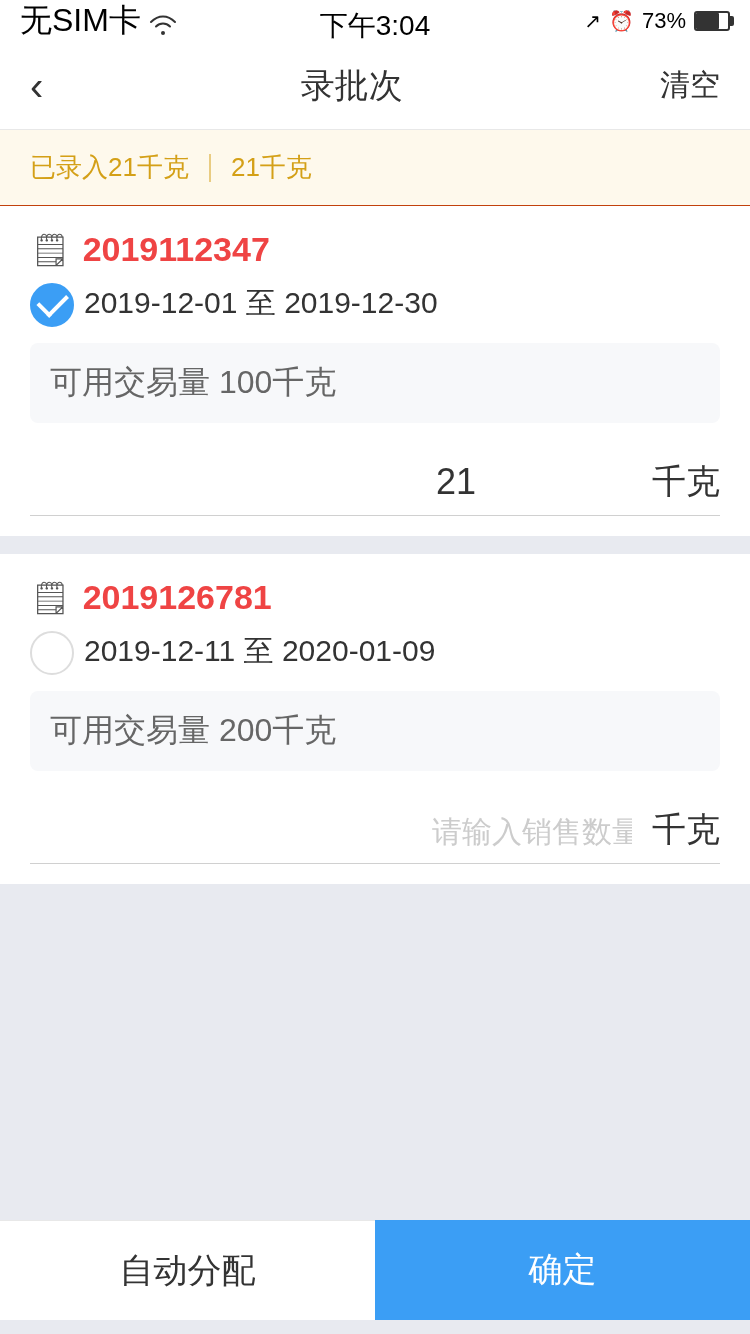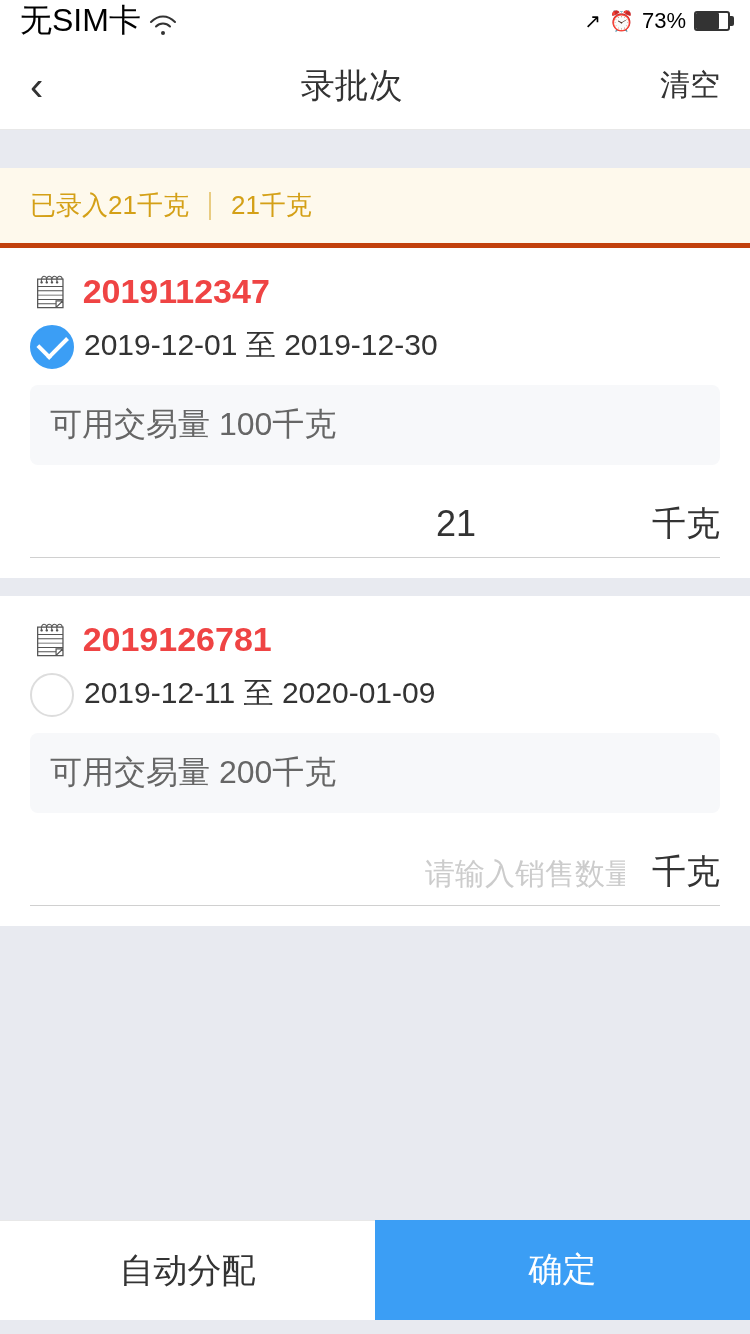--- a/index.html
+++ b/index.html
@@ -71,22 +71,21 @@
       color: #333;
     }
 
     
     .info-bar {
       background: #fef9ec;
       padding: 20px 30px;
       display: flex;
       align-items: center;
       gap: 20px;
-      border-bottom: 5px solid #c2410c;
-      margin-top: 38px;
+      border-bottom: 1px solid #c2410c;
     }
     .info-label {
       font-size: 26px;
       color: #d4a017;
     }
     .info-divider {
       width: 2px;
       height: 28px;
       background: #d4a017;
       opacity: 0.5;
@@ -206,21 +205,21 @@
     .batch-item-second {
       background: #fff;
     }
 
     
     .qty-row-placeholder {
       display: flex;
       align-items: center;
       justify-content: flex-end;
       padding: 16px 30px 10px 30px;
-      gap: 27px;
+      gap: 20px;
       background: #fff;
     }
 
     
     .empty-area {
       background: #e8eaf0;
       flex: 1;
       min-height: 430px;
     }
 
@@ -274,20 +273,21 @@
     <div class="status-left">
       <span>无SIM卡</span>
       <span>
         <svg width="28" height="20" viewBox="0 0 28 20" fill="none">
           <path d="M14 16a2 2 0 110 4 2 2 0 010-4z" fill="#333"></path>
           <path d="M7 11.5C8.9 9.6 11.3 8.5 14 8.5s5.1 1.1 7 3" stroke="#333" stroke-width="2" fill="none" stroke-linecap="round"></path>
           <path d="M2 7C5.4 3.6 9.5 1.5 14 1.5S22.6 3.6 26 7" stroke="#333" stroke-width="2" fill="none" stroke-linecap="round"></path>
         </svg>
       </span>
     </div>
+    <div class="status-center">下午3:04</div>
     <div class="status-right">
       <span style="font-size:20px;">↗</span>
       <span style="font-size:20px;">⏰</span>
       <span>73%</span>
       <span style="display:inline-block;width:36px;height:20px;border:2px solid #333;border-radius:3px;position:relative;">
         <span style="display:block;width:73%;height:100%;background:#333;border-radius:1px;"></span>
         <span style="position:absolute;right:-6px;top:50%;transform:translateY(-50%);width:4px;height:10px;background:#333;border-radius:0 2px 2px 0;"></span>
       </span>
     </div>
   </div>

